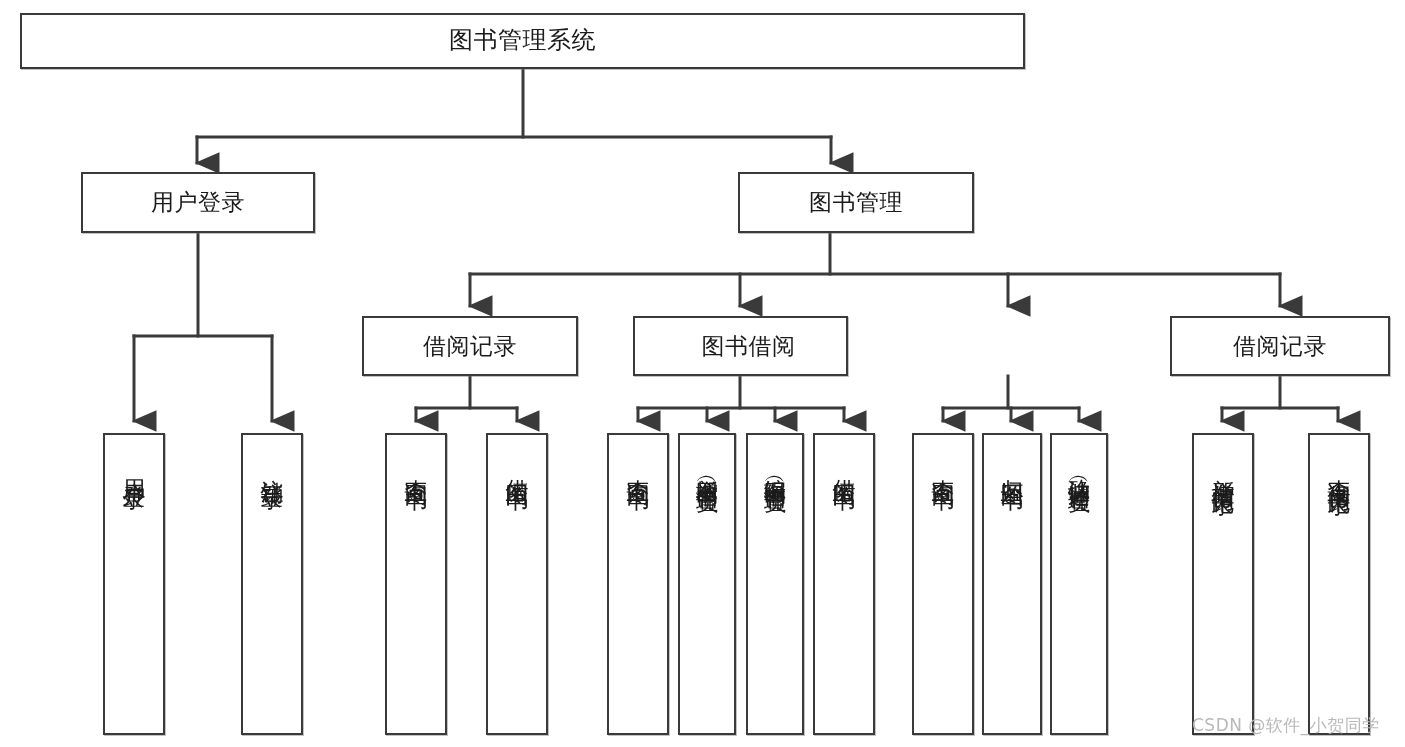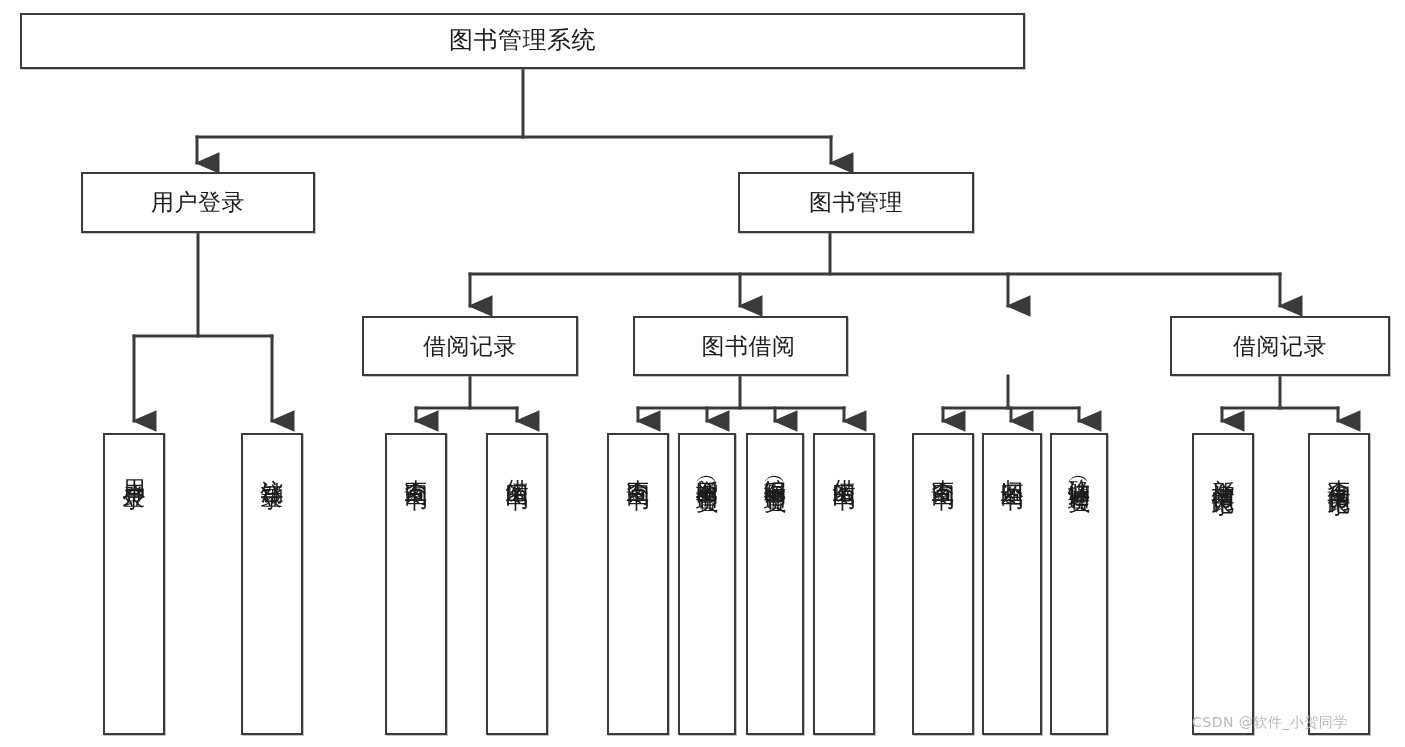--- a/index.html
+++ b/index.html
@@ -63,21 +63,21 @@
     line-height: 1;
   }
   .v-node.tall .lbl {
     font-size: 22px;
     letter-spacing: 2px;
   }
   .watermark {
     position: absolute;
     left: 1192px;
     top: 714px;
-    font-size: 14px;
+    font-size: 17px;
     color: #b9b9b9;
     white-space: nowrap;
     letter-spacing: 0.5px;
     font-family: "DejaVu Sans", "Liberation Sans", sans-serif;
   }
 </style>
 </head>
 <body>
 
 <div id="canvas">

